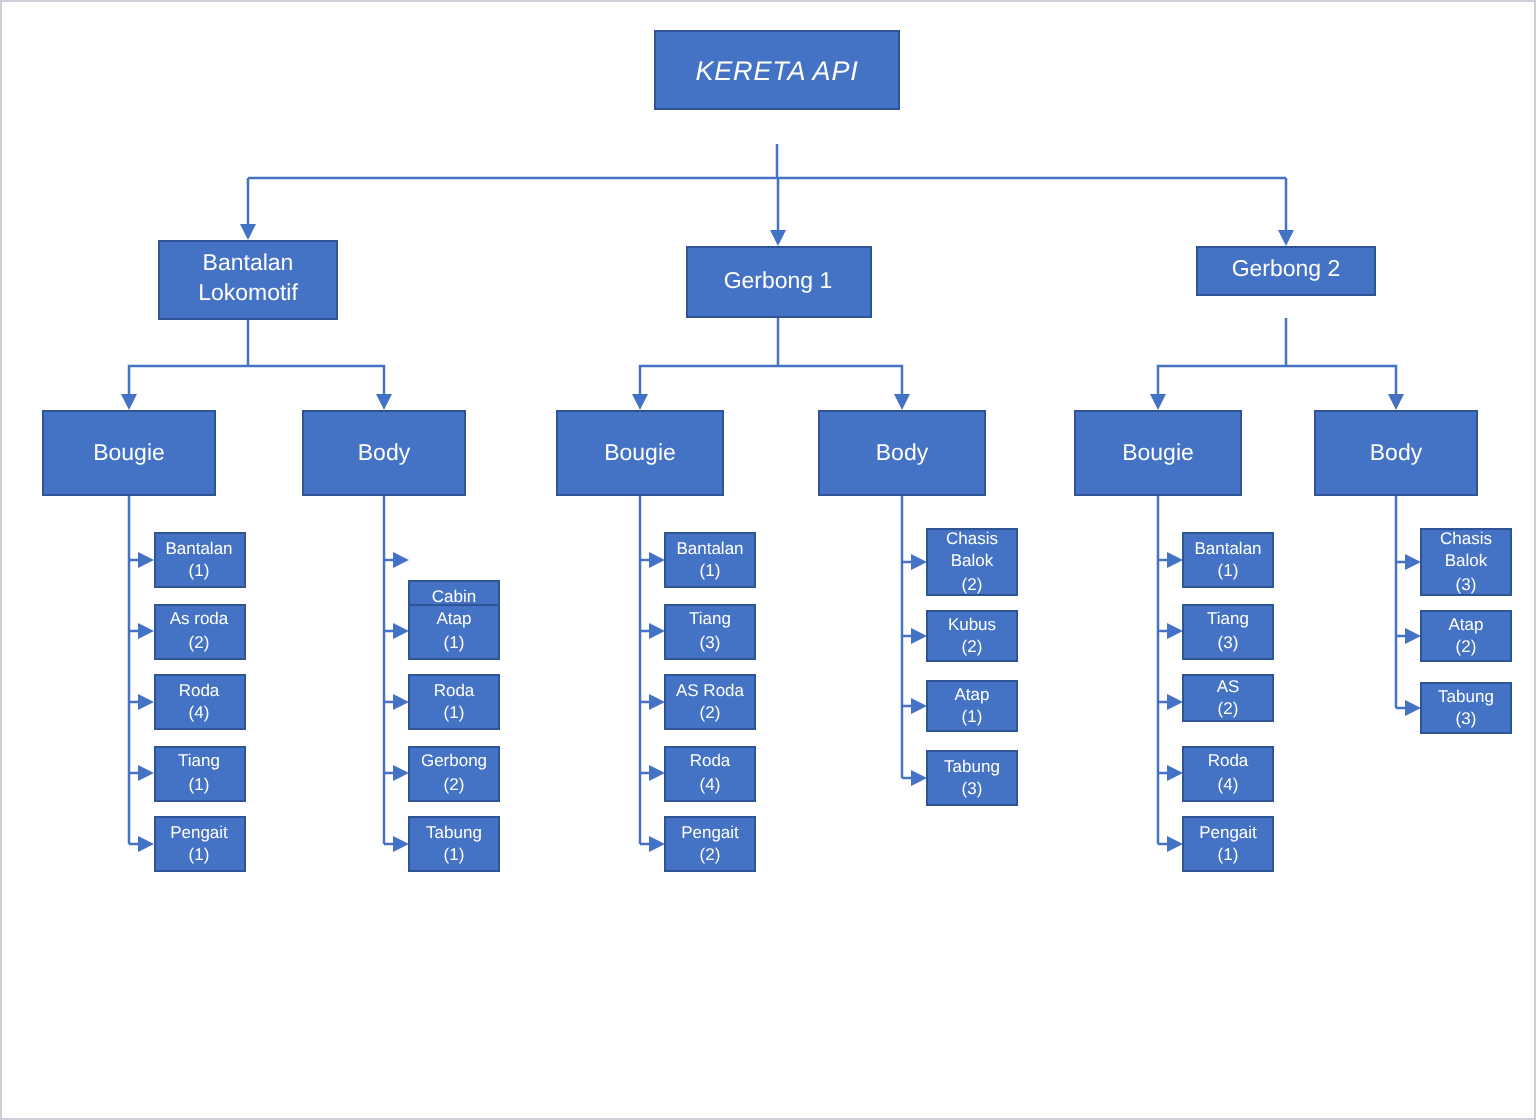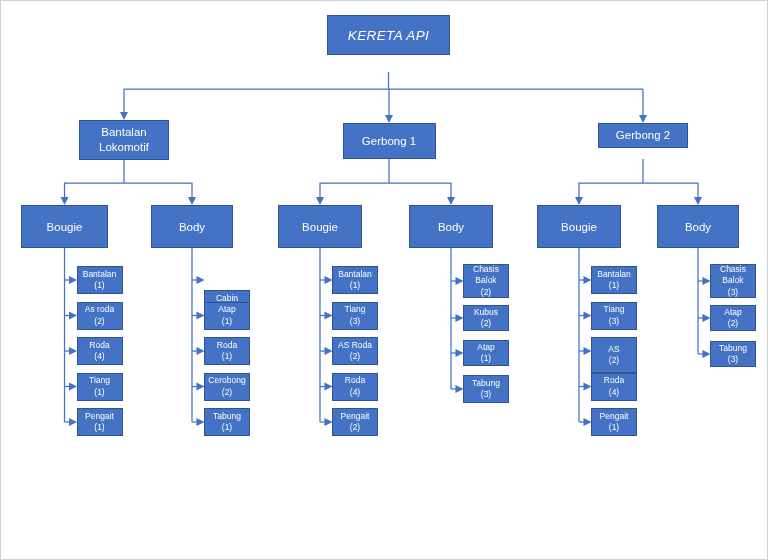--- a/index.html
+++ b/index.html
@@ -134,21 +134,21 @@
       </div>
       <div class="node leaf-node" style="left: 203px; top: 300.5px; width: 46px; height: 28px;">
         <span>Atap</span>
         <span>(1)</span>
       </div>
       <div class="node leaf-node" style="left: 203px; top: 336px; width: 46px; height: 28px;">
         <span>Roda</span>
         <span>(1)</span>
       </div>
       <div class="node leaf-node" style="left: 203px; top: 371.5px; width: 46px; height: 28px;">
-        <span>Cerobong</span>
+        <span>Gerbong</span>
         <span>(2)</span>
       </div>
       <div class="node leaf-node" style="left: 203px; top: 407px; width: 46px; height: 28px;">
         <span>Tabung</span>
         <span>(1)</span>
       </div>
       <div class="node branch-node" style="left: 277px; top: 204px; width: 84px; height: 43px;">
         <span>Bougie</span>
       </div>
       <div class="node leaf-node" style="left: 331px; top: 265px; width: 46px; height: 28px;">
@@ -194,21 +194,21 @@
         <span>Bougie</span>
       </div>
       <div class="node leaf-node" style="left: 590px; top: 265px; width: 46px; height: 28px;">
         <span>Bantalan</span>
         <span>(1)</span>
       </div>
       <div class="node leaf-node" style="left: 590px; top: 300.5px; width: 46px; height: 28px;">
         <span>Tiang</span>
         <span>(3)</span>
       </div>
-      <div class="node leaf-node" style="left: 590px; top: 336px; width: 46px; height: 36px;">
+      <div class="node leaf-node" style="left: 590px; top: 336px; width: 46px; height: 24px;">
         <span>AS</span>
         <span>(2)</span>
       </div>
       <div class="node leaf-node" style="left: 590px; top: 371.5px; width: 46px; height: 28px;">
         <span>Roda</span>
         <span>(4)</span>
       </div>
       <div class="node leaf-node" style="left: 590px; top: 407px; width: 46px; height: 28px;">
         <span>Pengait</span>
         <span>(1)</span>

